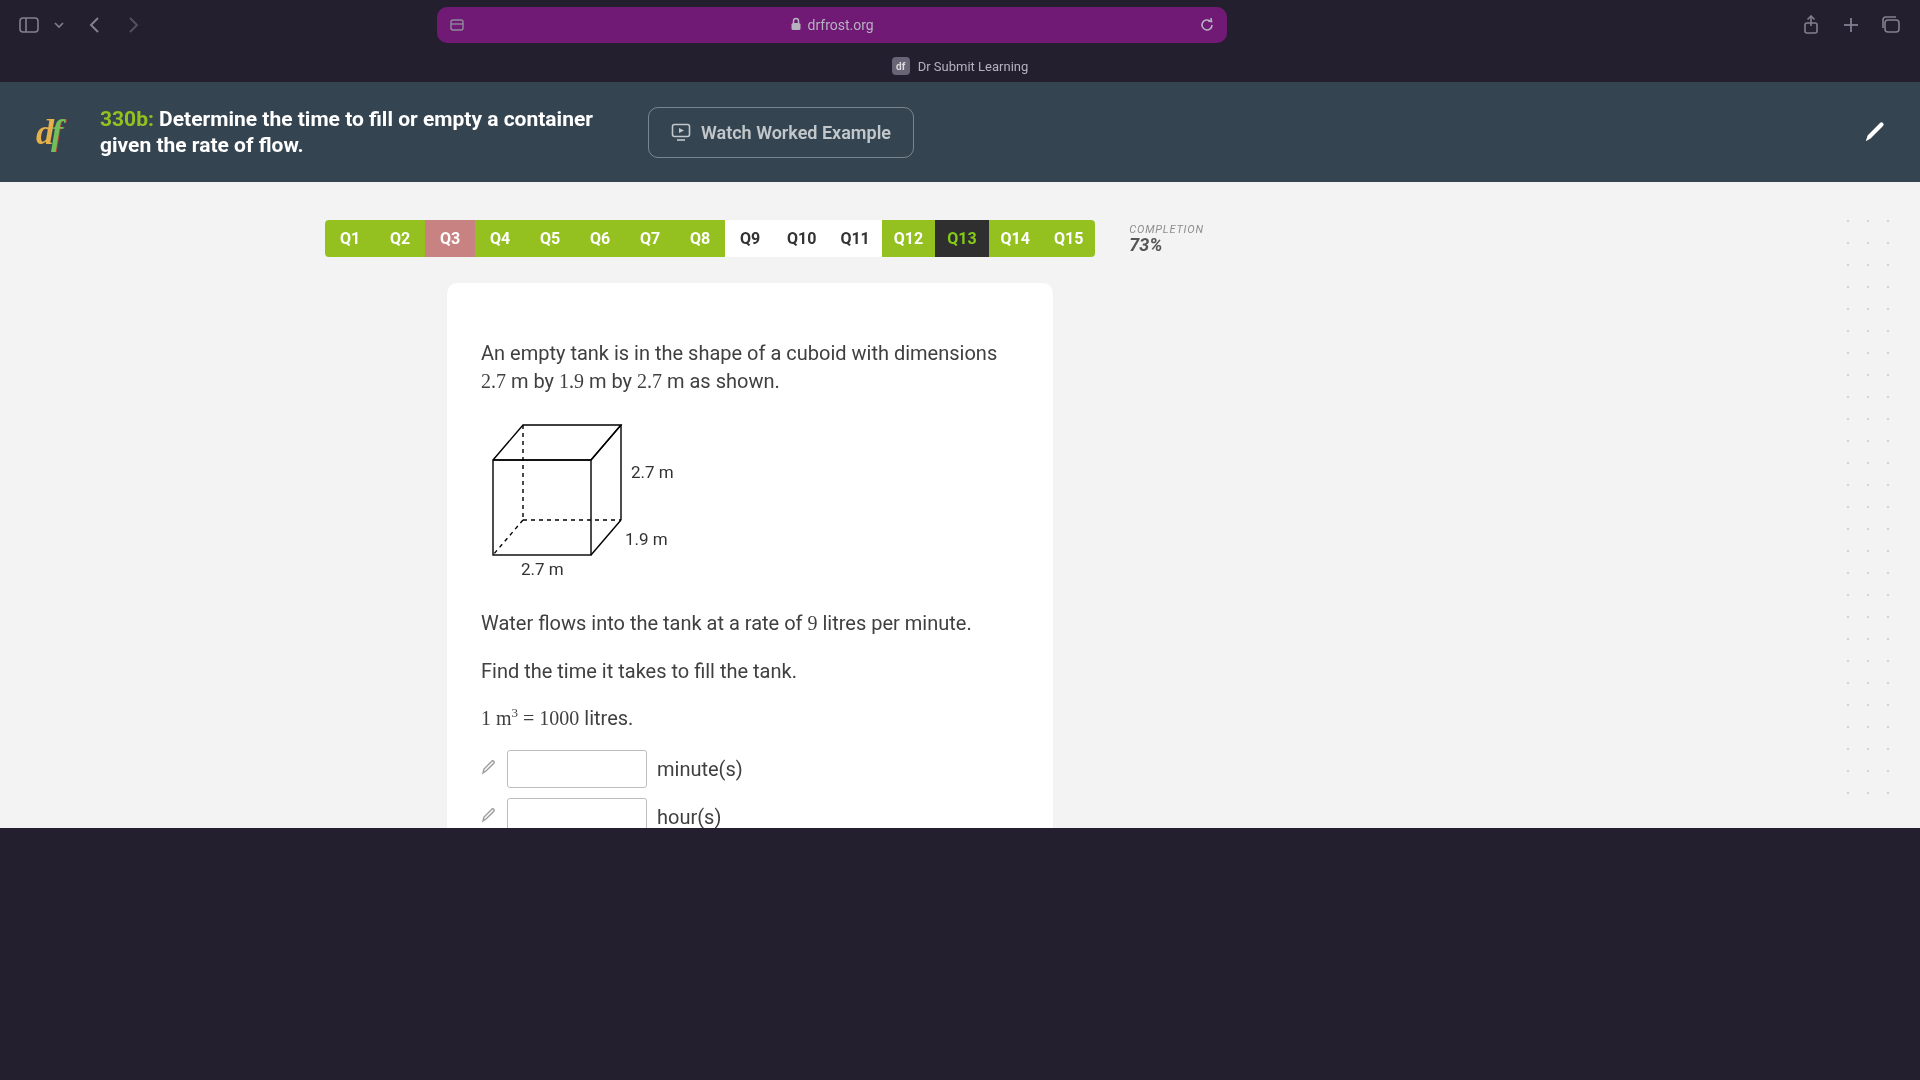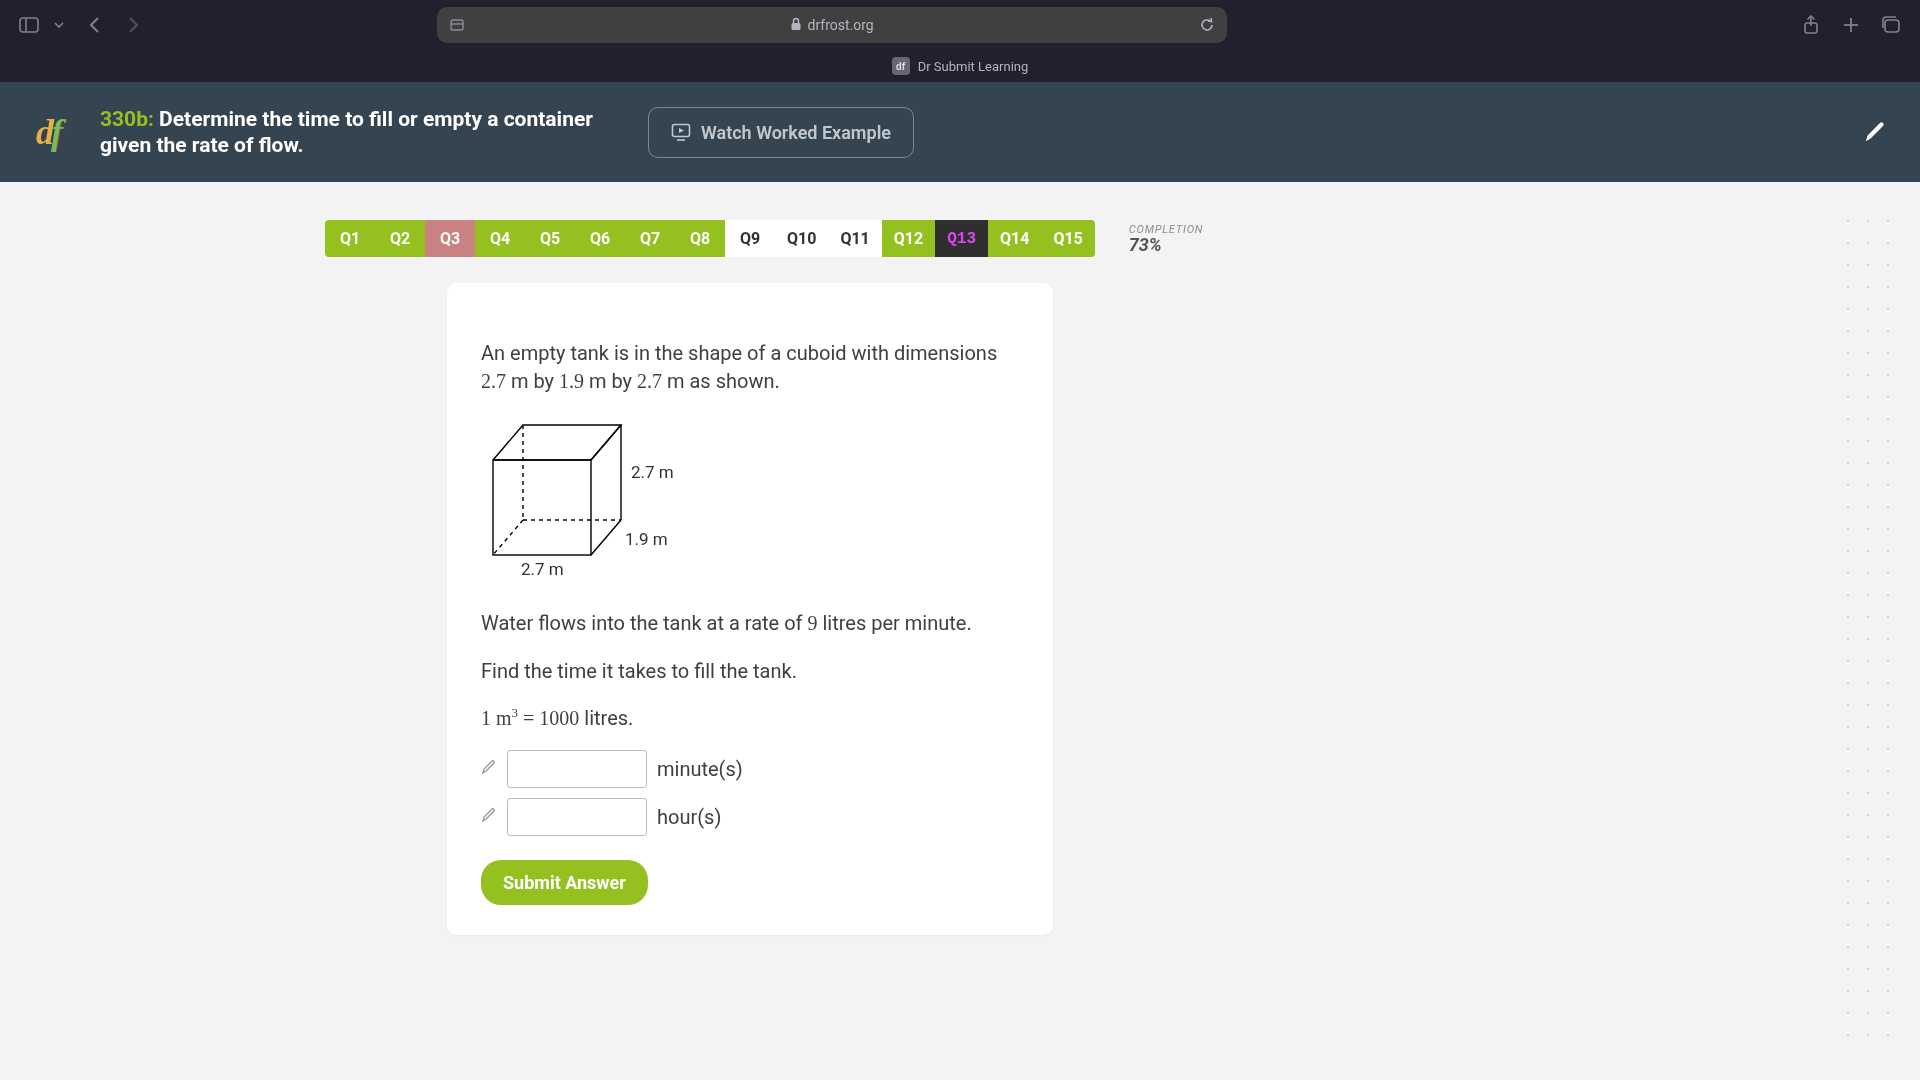--- a/index.html
+++ b/index.html
@@ -18,21 +18,21 @@
   *{box-sizing:border-box;font-family:-apple-system,BlinkMacSystemFont,"Segoe UI",Roboto,Arial,sans-serif;-webkit-font-smoothing:antialiased;}
   html,body{margin:0;padding:0;width:1920px;height:1080px;overflow:hidden;background:var(--chrome);}
   
   
   .browser-chrome{height:82px;background:var(--chrome);color:#aaa;font-size:13px;}
   .chrome-row1{display:flex;align-items:center;height:50px;padding:0 18px;gap:12px;}
   .tb-icon{width:22px;height:22px;display:flex;align-items:center;justify-content:center;color:#8e8a9a;opacity:.9;}
   .tb-icon svg{display:block;}
   .chevnav{display:flex;gap:16px;margin-left:6px;color:#7e7a8a;}
   .chevnav .dis{opacity:.45;}
-  .urlbar{flex:0 0 790px;margin:0 auto;height:36px;border-radius:10px;background:#404040;display:flex;align-items:center;justify-content:center;gap:8px;color:#b6b2c0;position:relative;}
+  .urlbar{flex:0 0 790px;margin:0 auto;height:36px;border-radius:10px;background:#701a75;display:flex;align-items:center;justify-content:center;gap:8px;color:#b6b2c0;position:relative;}
   .urlbar .left-ic{position:absolute;left:12px;display:flex;align-items:center;}
   .urlbar .right-ic{position:absolute;right:12px;display:flex;align-items:center;}
   .urlbar .lock{display:flex;align-items:center;gap:6px;color:#b6b2c0;font-size:14px;}
   .chrome-right{display:flex;gap:18px;align-items:center;margin-left:auto;}
   .chrome-row2{height:32px;display:flex;align-items:center;justify-content:center;gap:8px;color:#b6b2c0;font-size:13px;}
   .mini-logo{width:18px;height:18px;border-radius:4px;background:#6a6576;display:flex;align-items:center;justify-content:center;font-size:10px;color:#ddd;font-weight:700;}
   
   
   .app-header{height:100px;background:var(--header);display:flex;align-items:center;padding:0 24px;gap:28px;color:#fff;}
   .df-logo{width:48px;height:48px;display:flex;align-items:center;justify-content:center;}
@@ -40,30 +40,30 @@
   .df-logo .d{color:#e7b04a;}
   .df-logo .f{color:#6fbf5a;text-shadow:1px 0 #b63a3a;}
   .skill-title{max-width:520px;font-weight:700;font-size:21px;line-height:1.25;}
   .skill-title .code{color:var(--green);}
   .watch-btn{border:1.5px solid rgba(255,255,255,.35);border-radius:10px;padding:14px 22px;display:flex;align-items:center;gap:10px;color:rgba(255,255,255,.7);font-weight:600;font-size:18px;cursor:pointer;}
   .watch-btn svg{stroke:rgba(255,255,255,.7);}
   .header-spacer{flex:1;}
   .pen-badge{width:42px;height:42px;border-radius:10px;display:flex;align-items:center;justify-content:center;background:rgba(255,255,255,0);color:#fff;cursor:pointer;}
   
   
-  .page{height:898px;background:var(--page);position:relative;overflow:hidden;}
+  .page{height:646px;background:var(--page);position:relative;overflow:hidden;}
   .content-col{width:1270px;margin:0 auto;padding-top:38px;}
   
   .qrow{display:flex;align-items:center;}
   .qnav{display:flex;border-radius:4px;overflow:hidden;}
   .qbtn{height:37px;min-width:50px;padding:0 12px;display:flex;align-items:center;justify-content:center;font-weight:700;font-size:16px;color:#fff;cursor:pointer;}
   .qbtn.correct{background:var(--green);}
   .qbtn.wrong{background:var(--red);}
   .qbtn.unseen{background:#fff;color:#333;}
-  .qbtn.active{background:var(--dark);color:#d946ef;font-family:Liberation Mono, monospace;}
+  .qbtn.active{background:var(--dark);color:#84cc16;}
   .completion{margin-left:34px;font-style:italic;}
   .completion .lbl{font-size:11px;letter-spacing:.8px;color:#8e8e8e;}
   .completion .val{font-size:18px;font-weight:700;color:#555;margin-top:-2px;}
   
   .card{width:606px;background:var(--card);border-radius:10px;margin:26px 0 0 122px;padding:36px 34px 30px;box-shadow:0 1px 2px rgba(0,0,0,.04);color:var(--text);}
   .qtext{font-size:20px;line-height:1.4;}
   .num{font-family:'Times New Roman',Georgia,serif;}
   .hint{font-size:20px;margin-top:16px;}
   .hint .mths{font-family:'Times New Roman',Georgia,serif;}
   .hint sup{font-size:.65em;}

